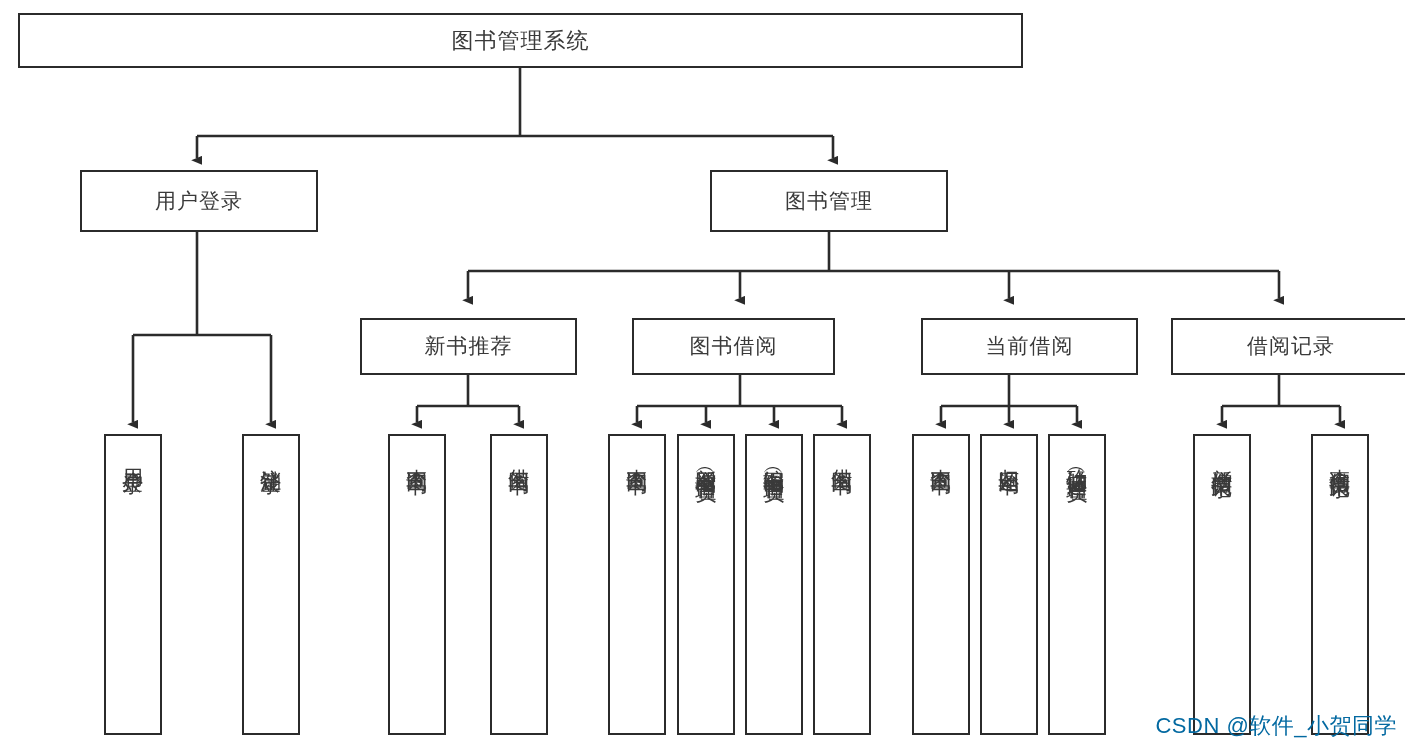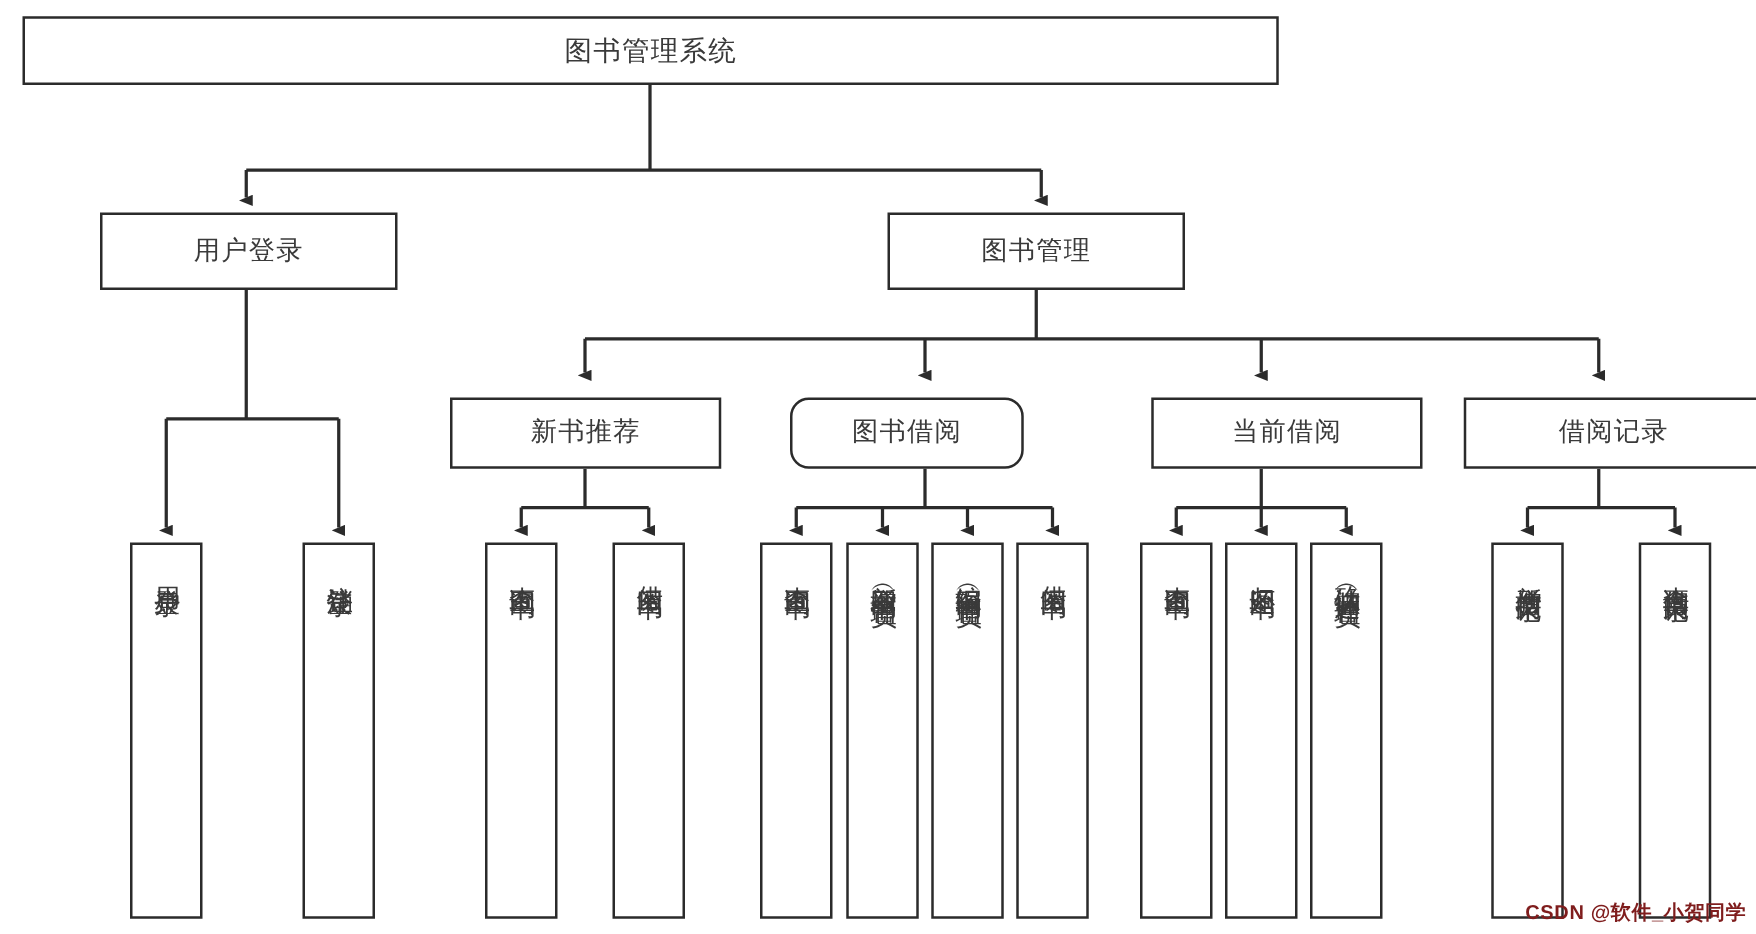--- a/index.html
+++ b/index.html
@@ -49,25 +49,24 @@
     font-size:21px;
     line-height:1.32;
     letter-spacing:2px;
     white-space:normal;
     max-height:280px;
   }
   .watermark{
     position:absolute;
     right:8px;
     bottom:6px;
-    font-size:16px;
-    color:#7f1d1d;
+    font-size:22px;
+    color:#0369a1;
     letter-spacing:0.5px;
     white-space:nowrap;
-    font-weight:bold;
   }
 </style>
 </head>
 <body>
 
 <div id="canvas">
 
   <svg id="wires" viewBox="0 0 1405 747" xmlns="http://www.w3.org/2000/svg">
     <defs>
       <marker id="arrow" markerWidth="10" markerHeight="11" refX="2.2" refY="5.2" orient="auto" markerUnits="userSpaceOnUse">
@@ -125,21 +124,21 @@
   <div class="node" style="left:80px;top:170px;width:238px;height:62px;">
     <span class="lbl">用户登录</span>
   </div>
   <div class="node" style="left:360px;top:318px;width:217px;height:57px;">
     <span class="lbl">新书推荐</span>
   </div>
 
   <div class="node" style="left:710px;top:170px;width:238px;height:62px;">
     <span class="lbl">图书管理</span>
   </div>
-  <div class="node" style="left:632px;top:318px;width:187px;height:57px;border-radius:15px;">
+  <div class="node" style="left:632px;top:318px;width:203px;height:57px;">
     <span class="lbl">图书借阅</span>
   </div>
   <div class="node" style="left:901px;top:318px;width:217px;height:57px;margin-left:20px;">
     <span class="lbl">当前借阅</span>
   </div>
   <div class="node" style="left:1171px;top:318px;width:240px;height:57px;">
     <span class="lbl">借阅记录</span>
   </div>
 
   <div class="node leaf" style="left:104px;top:434px;width:58px;height:301px;">

